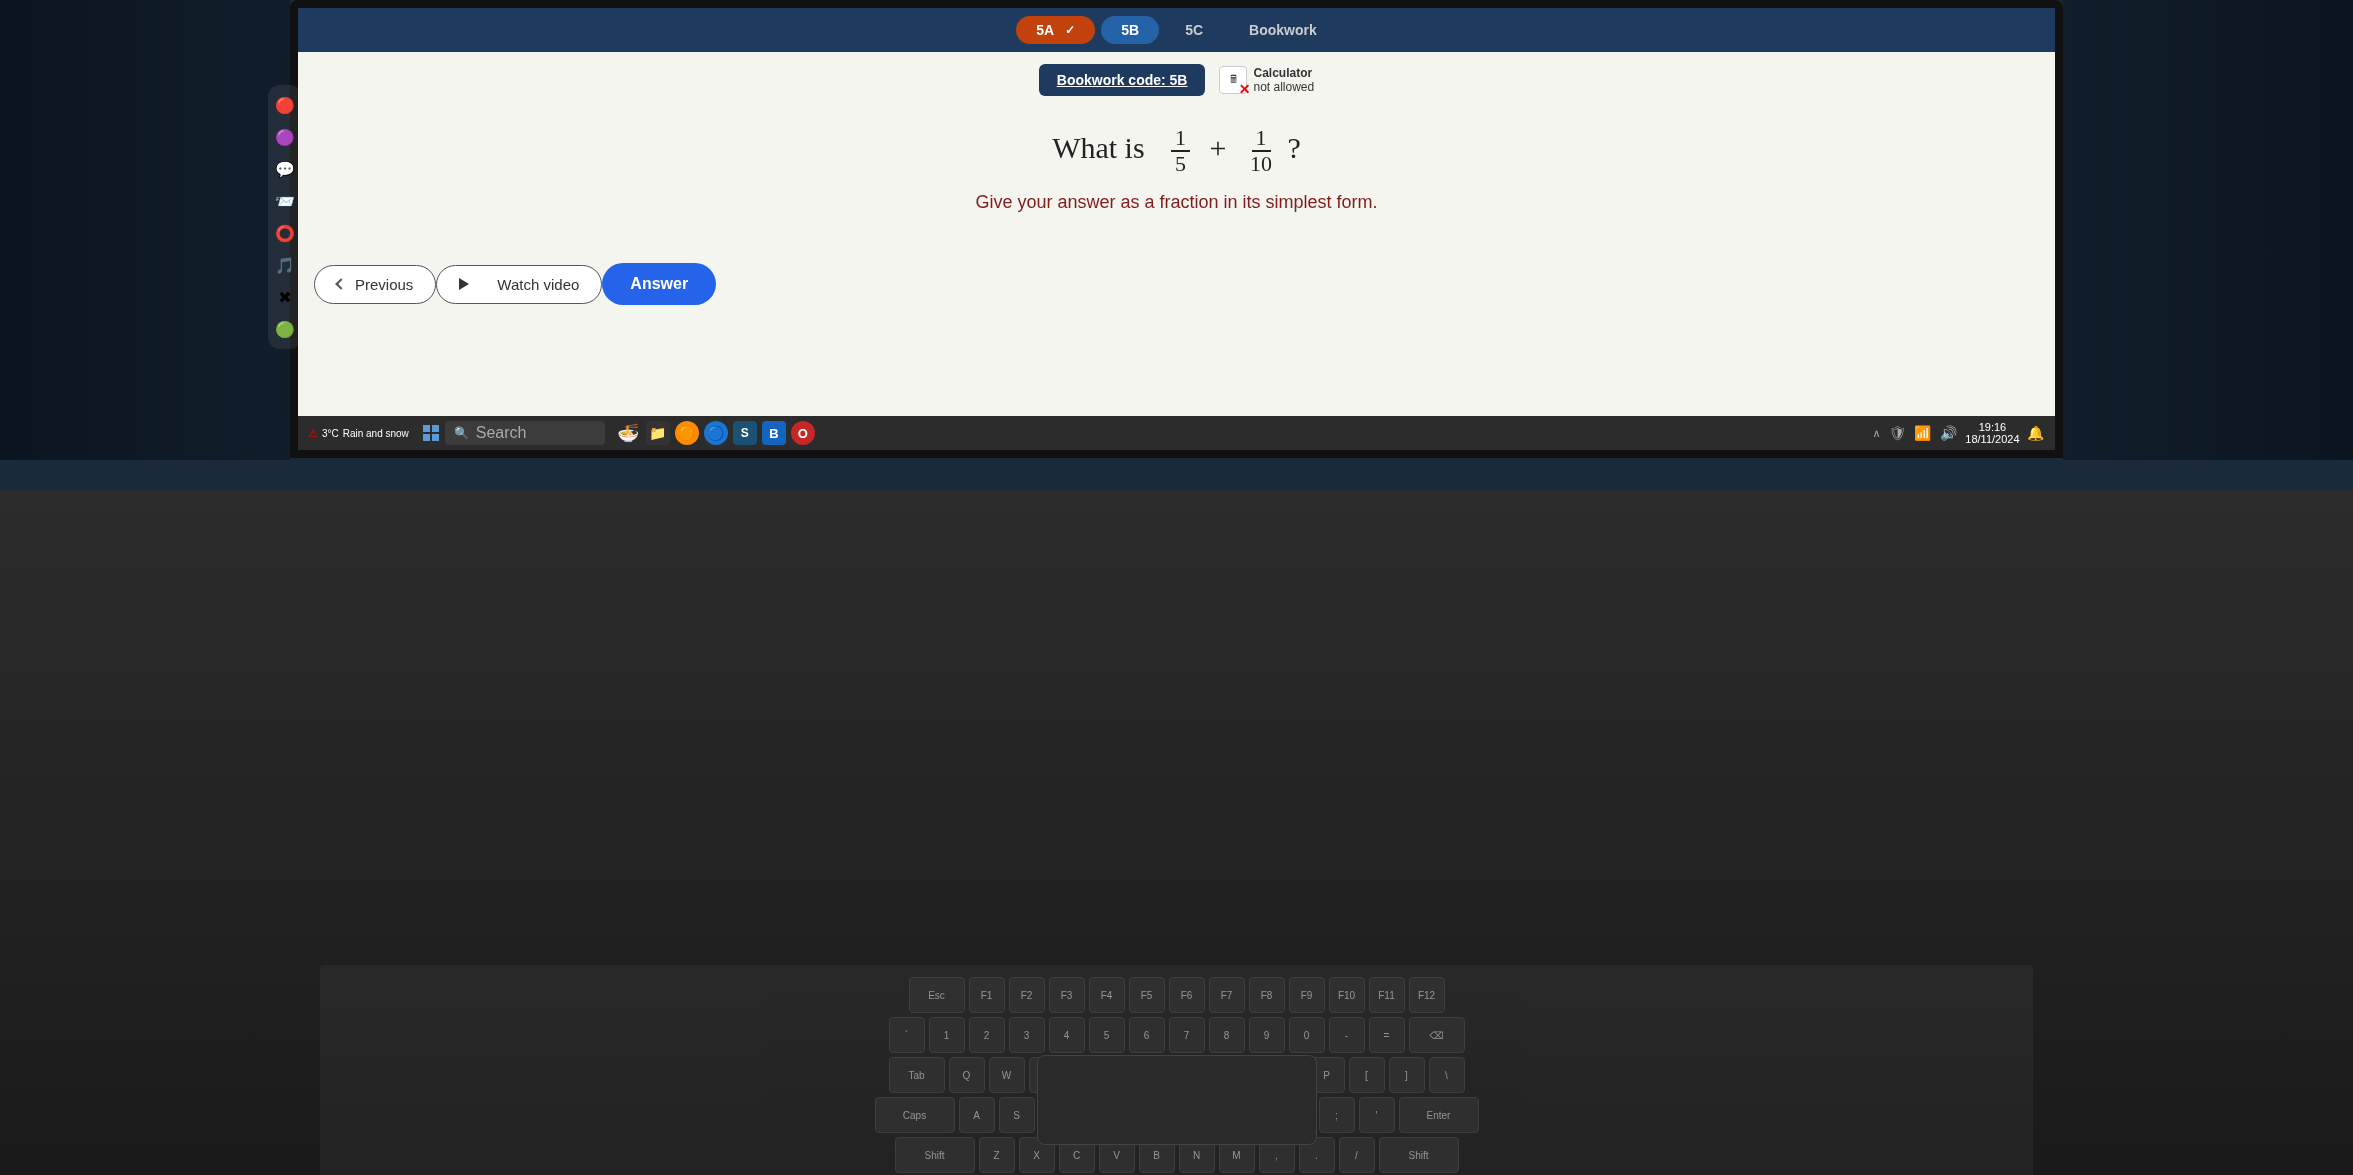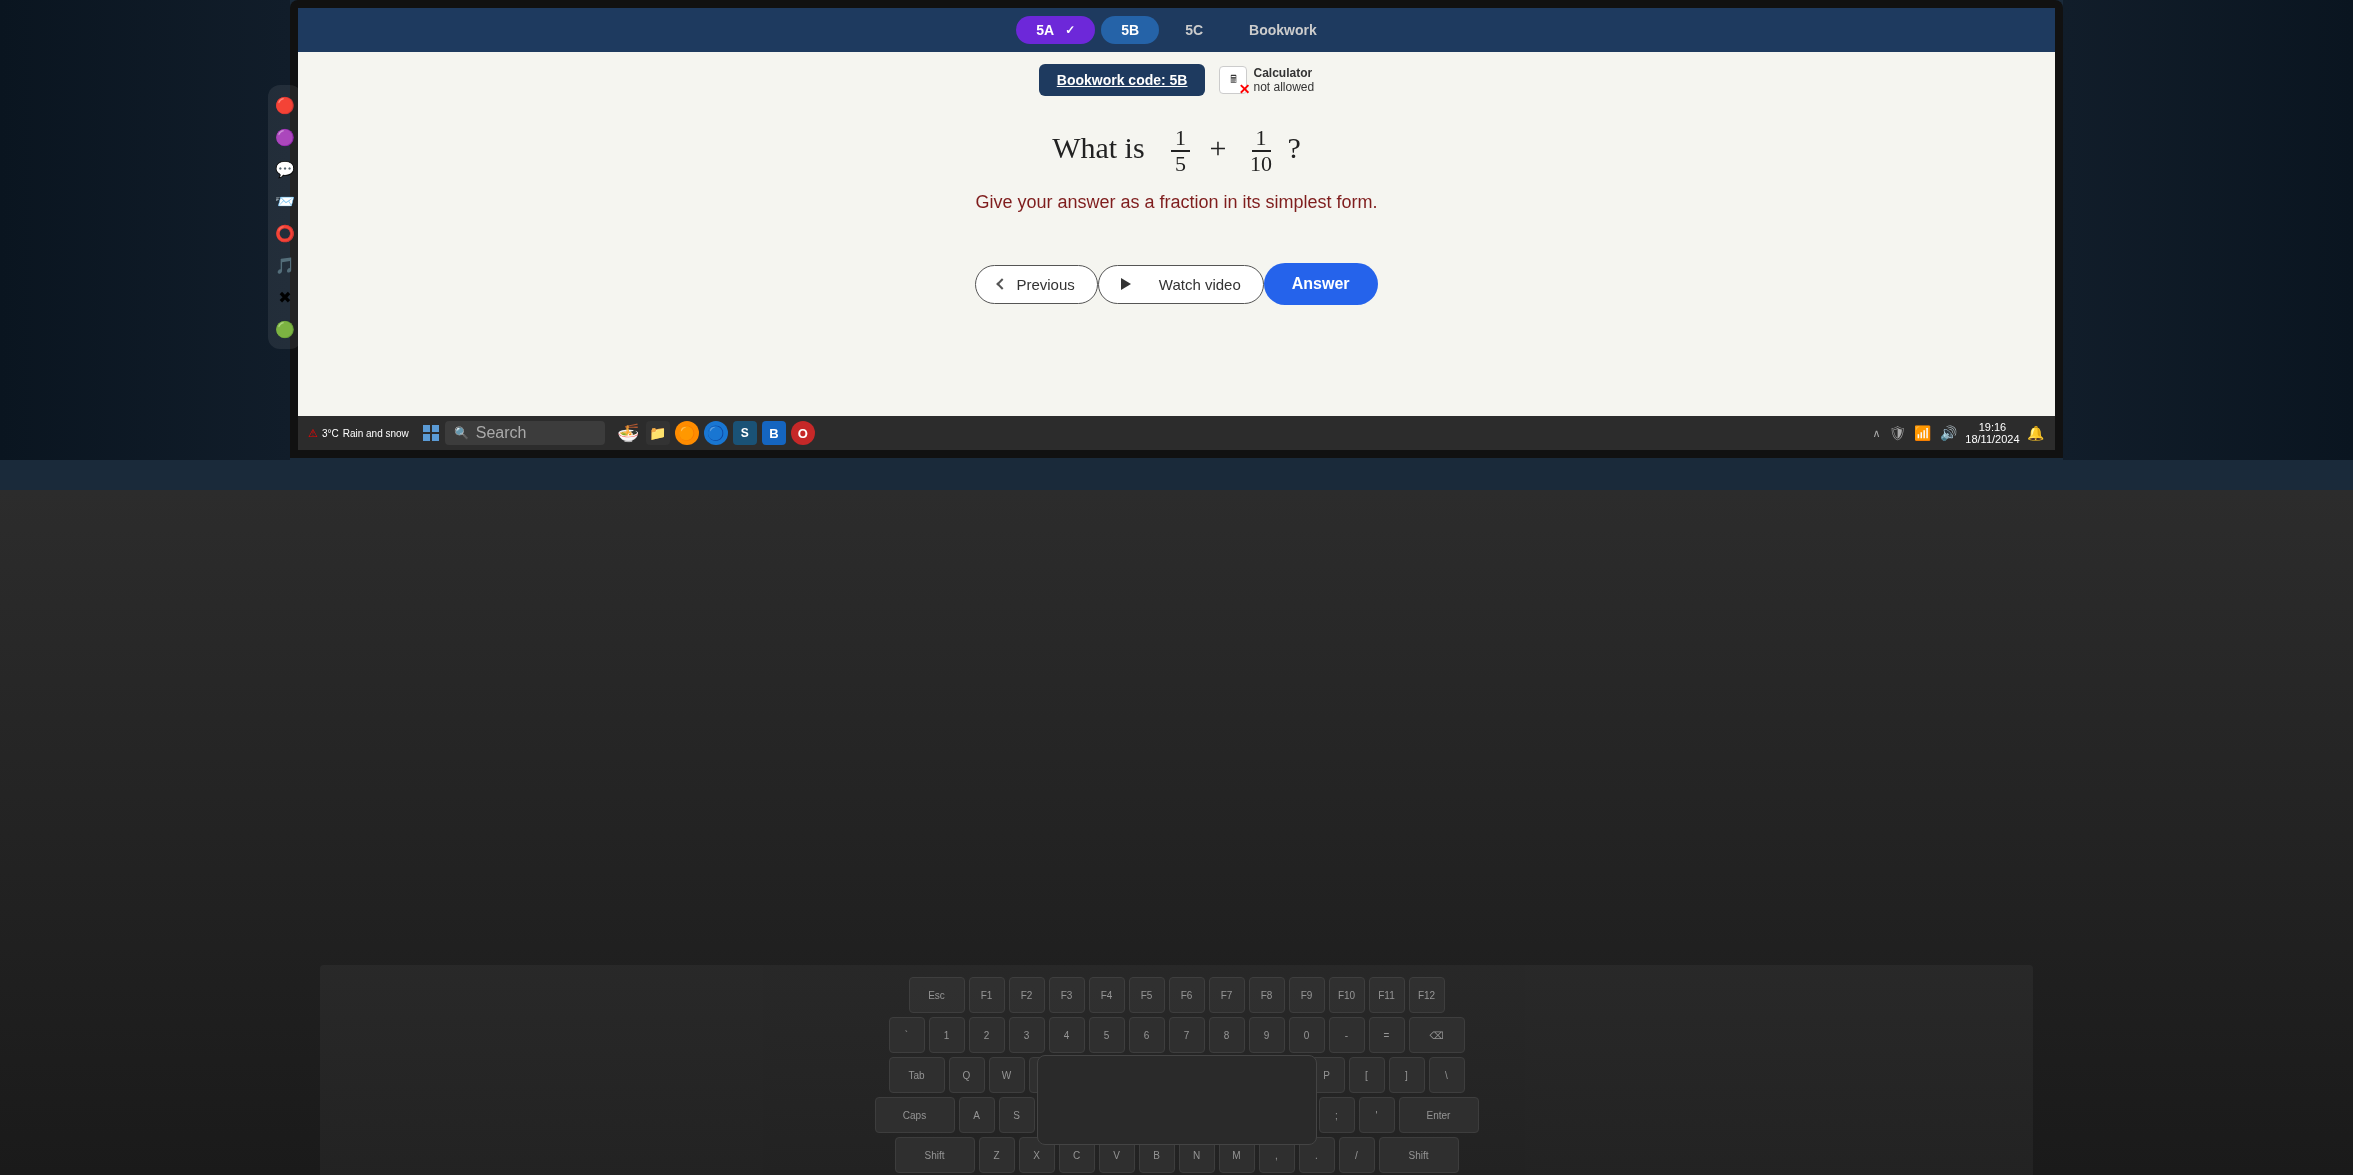--- a/index.html
+++ b/index.html
@@ -20,21 +20,21 @@
       font-weight: bold;
       cursor: pointer;
       color: white;
     }
 
     .tab.active {
       background: #2563a8;
     }
 
     .tab.completed {
-      background: #6d28d9;
+      background: #c2410c;
       display: flex;
       align-items: center;
       gap: 11px;
     }
 
     .tab.inactive {
       background: transparent;
       color: #ccc;
     }
 
@@ -271,21 +271,21 @@
     }
 
     .inner-question {
       text-align: center;
       padding: 20px;
     }
 
     .inner-buttons {
       display: flex;
       align-items: center;
-      justify-content: center;
+      justify-content: flex-start;
       padding: 10px 16px;
       width: 100%;
       margin-top: auto;
     }
 
     .chevron-left {
       display: inline-block;
       border: solid #555;
       border-width: 0 2px 2px 0;
       padding: 3px;

